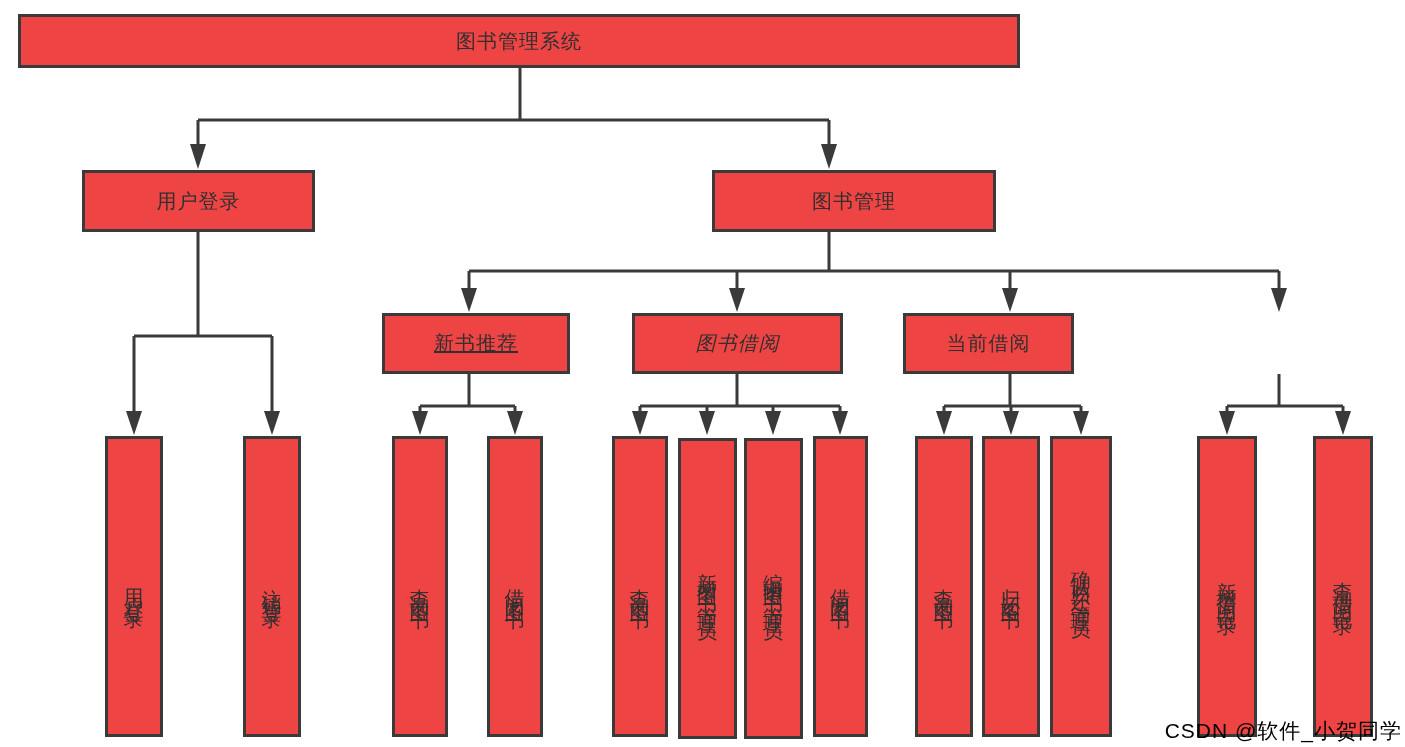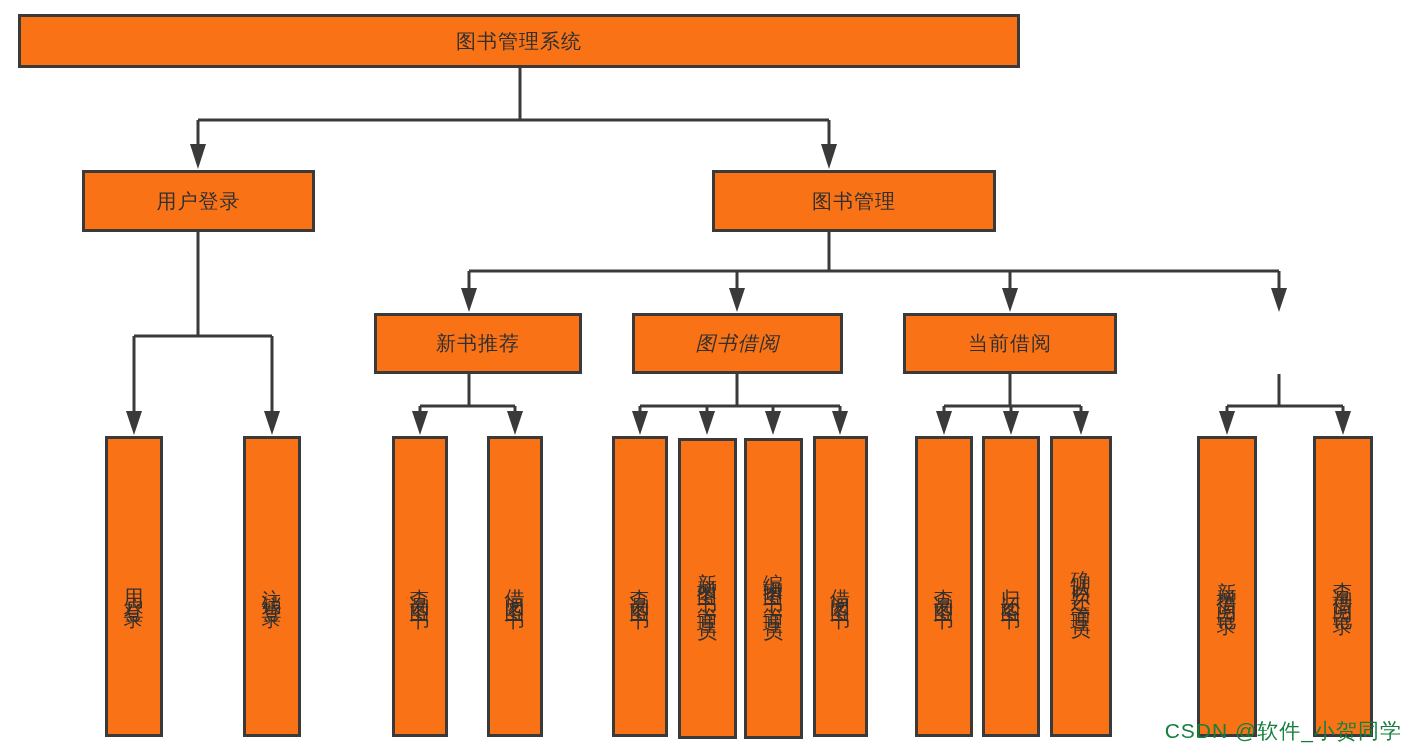--- a/index.html
+++ b/index.html
@@ -7,40 +7,40 @@
     position:relative;
     width:1405px;height:747px;
     background:#ffffff;
     font-family:"Liberation Sans", sans-serif;
     overflow:hidden;
   }
   .connectors{position:absolute;left:0;top:0;width:1405px;height:747px;pointer-events:none;}
   .node{
     position:absolute;
     box-sizing:border-box;
-    background:#f97316;
+    background:#ef4444;
     border:3px solid #3a3a3a;
     display:flex;align-items:center;justify-content:center;
     color:#303030;
   }
   .hlabel{font-size:20px;letter-spacing:1px;white-space:nowrap;}
   .vnode{flex-direction:column;}
   .vlabel{
     writing-mode:vertical-rl;
     text-orientation:mixed;
     font-size:20px;
     letter-spacing:7px;
     line-height:1;
     white-space:nowrap;
   }
   .watermark{
     position:absolute;
     right:3px;bottom:2px;
     font-size:21px;
-    color:#15803d;
+    color:#000000;
     letter-spacing:1px;
     white-space:nowrap;
     margin-top:17px;
   }
 </style>
 </head>
 <body>
 
 <div class="canvas">
 
@@ -91,27 +91,27 @@
     <span class="hlabel">图书管理系统</span>
   </div>
 
   <div class="node" style="left:82px;top:170px;width:233px;height:62px;">
     <span class="hlabel">用户登录</span>
   </div>
   <div class="node" style="left:712px;top:170px;width:284px;height:62px;">
     <span class="hlabel">图书管理</span>
   </div>
 
-  <div class="node" style="left:374px;top:313px;width:208px;height:61px;">
+  <div class="node" style="left:382px;top:313px;width:188px;height:61px;text-decoration:underline;">
     <span class="hlabel">新书推荐</span>
   </div>
   <div class="node" style="left:632px;top:313px;width:211px;height:61px;font-style:italic;">
     <span class="hlabel">图书借阅</span>
   </div>
-  <div class="node" style="left:903px;top:313px;width:214px;height:61px;">
+  <div class="node" style="left:903px;top:313px;width:171px;height:61px;">
     <span class="hlabel">当前借阅</span>
   </div>
 
   <div class="node vnode" style="left:105px;top:436px;width:58px;height:301px;">
     <span class="vlabel">用户登录</span>
   </div>
   <div class="node vnode" style="left:243px;top:436px;width:58px;height:301px;">
     <span class="vlabel">注销登录</span>
   </div>
 

